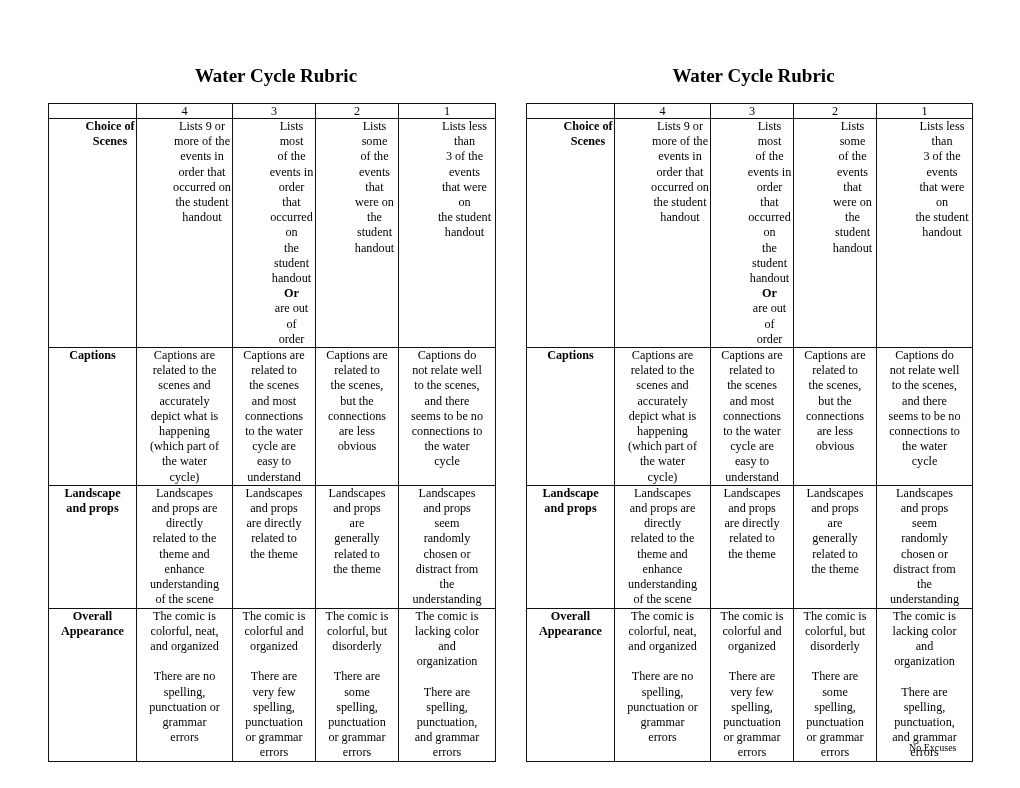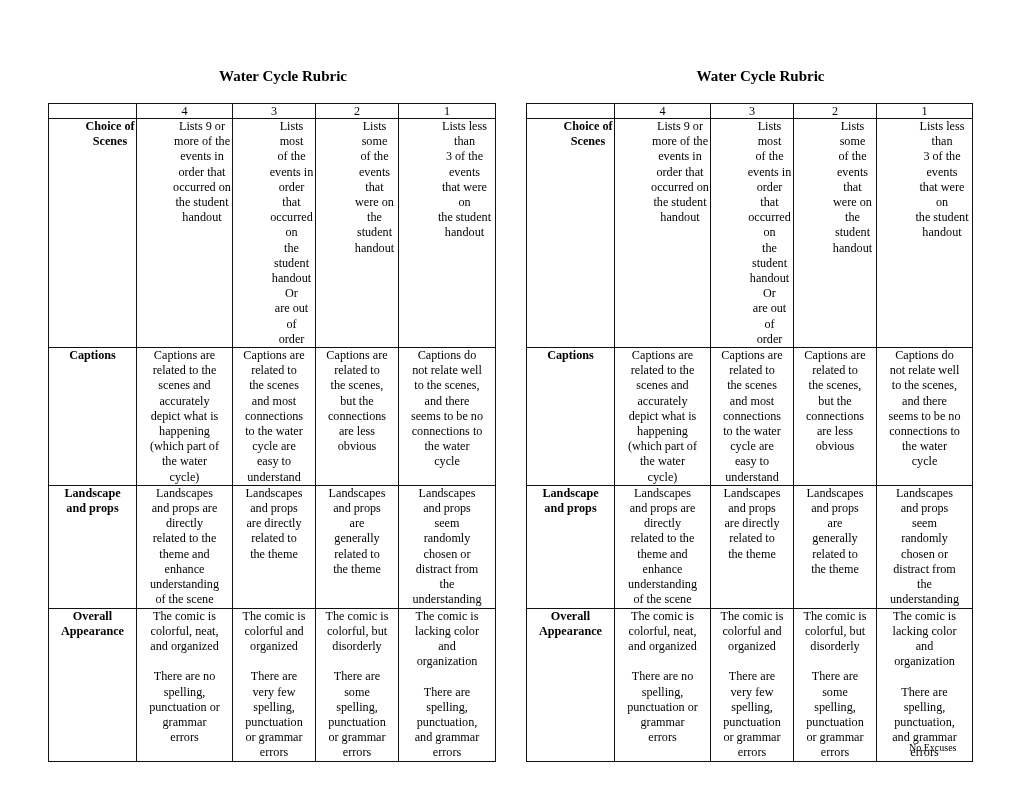--- a/index.html
+++ b/index.html
@@ -7,24 +7,24 @@
     width: 1020px; height: 788px; position: relative; overflow: hidden;
     font-family: "DejaVu Serif", "Liberation Serif", serif;
     color: #000;
   }
   .rubric {
     position: absolute; top: 0;
   }
   .rubric.left { left: 48px; width: 448px; }
   .rubric.right { left: 526px; width: 447px; }
   .title {
-    position: absolute; top: 66px; left: 11px; width: 100%;
+    position: absolute; top: 66px; left: 4px; width: 100%;
     text-align: center;
     font-family: "Liberation Serif", serif;
-    font-weight: bold; font-size: 15px;
+    font-weight: bold; font-size: 19px;
     line-height: 20px;
   }
   table {
     position: absolute; top: 103px; left: 0;
     border-collapse: collapse;
     table-layout: fixed;
     font-family: "Liberation Serif", serif;
     font-size: 12.2px;
     line-height: 15.2px;
   }
@@ -41,21 +41,21 @@
   .left col.c2 { width: 83px; } .left col.c3 { width: 83px; }
   .left col.c4 { width: 97px; }
   .right col.c0 { width: 88px; } .right col.c1 { width: 96px; }
   .right col.c2 { width: 83px; } .right col.c3 { width: 83px; }
   .right col.c4 { width: 96px; }
   tr.r1 td { height: 152px; padding-left: 36px; }
   tr.r2 td { height: 136px; }
   tr.r3 td { height: 120px; }
   tr.r4 td { height: 150px; }
   .line { display: block; }
-  .bold { font-weight: normal; }
+  .bold { font-weight: bold; }
   .gap { display: block; height: 15.2px; }
   .footer {
     position: absolute; left: 909px; top: 730px;
     font-family: "Liberation Serif", serif;
     font-size: 10px;
     margin-top: 12px;
   }
 </style>
 </head>
 <body>

